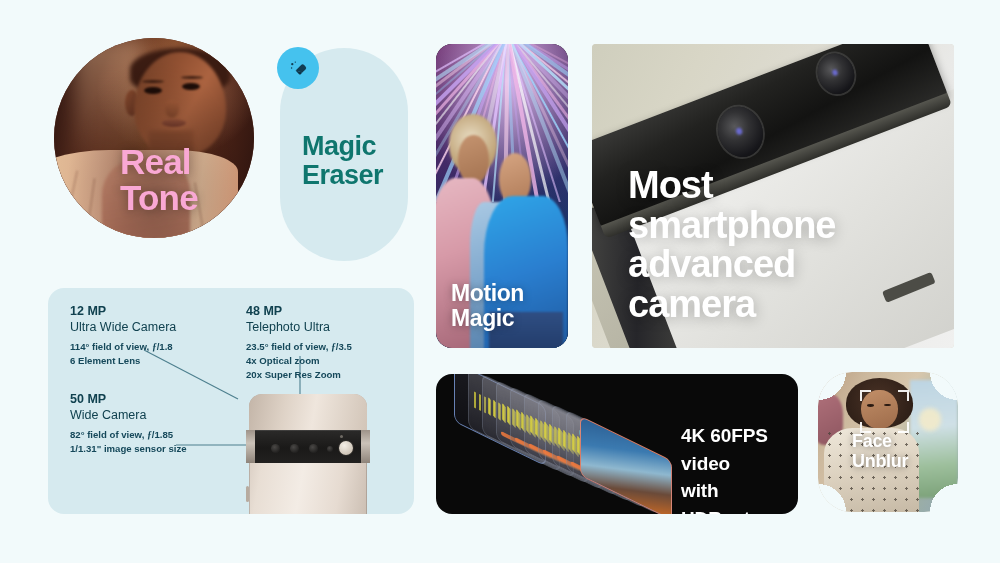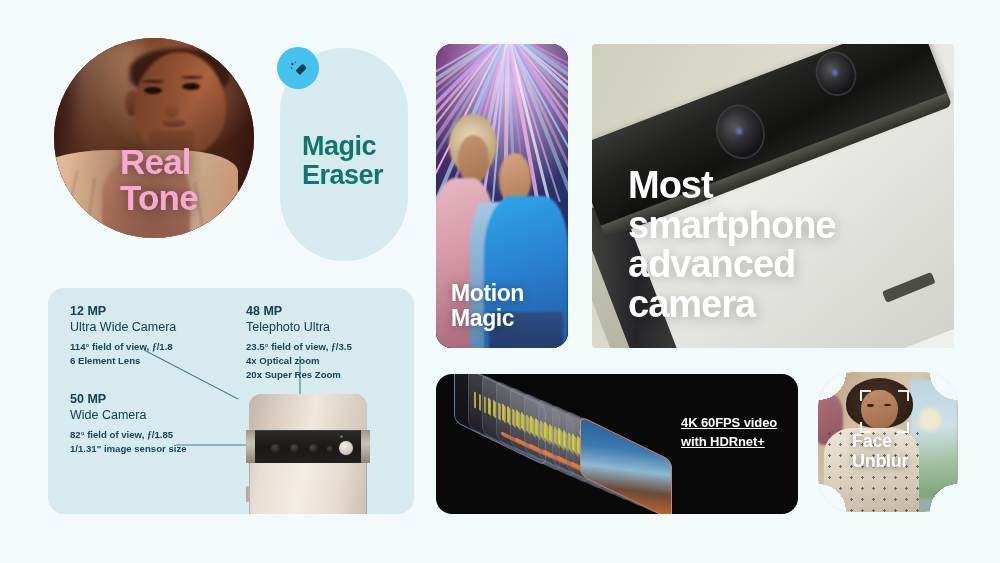--- a/index.html
+++ b/index.html
@@ -346,24 +346,23 @@
   .frame .teal {
     position: absolute; left: 60%; right: 4%; top: 18%; height: 10%;
     background: rgba(70,220,220,.85); border-radius: 2px;
   }
   .frame .warm {
     position: absolute; left: 4%; right: 40%; bottom: 10%; height: 8%;
     background: linear-gradient(90deg, rgba(240,120,60,.9), rgba(240,180,90,.2));
     border-radius: 2px;
   }
   .fourk-label {
-    position: absolute; left: 245px; top: 40px;
-    color: #fff; font-weight: 700; font-size: 13px; line-height: 1.45;
+    position: absolute; left: 245px; top: 48px;
+    color: #fff; font-weight: 700; font-size: 19px; line-height: 1.45;
     letter-spacing: -.1px;
-    text-decoration: underline;
   }
 
   
   .unblur {
     position: absolute; left: 818px; top: 372px;
     width: 140px; height: 140px;
     overflow: hidden;
     background: #c9bba6;
     
     -webkit-mask-image:

